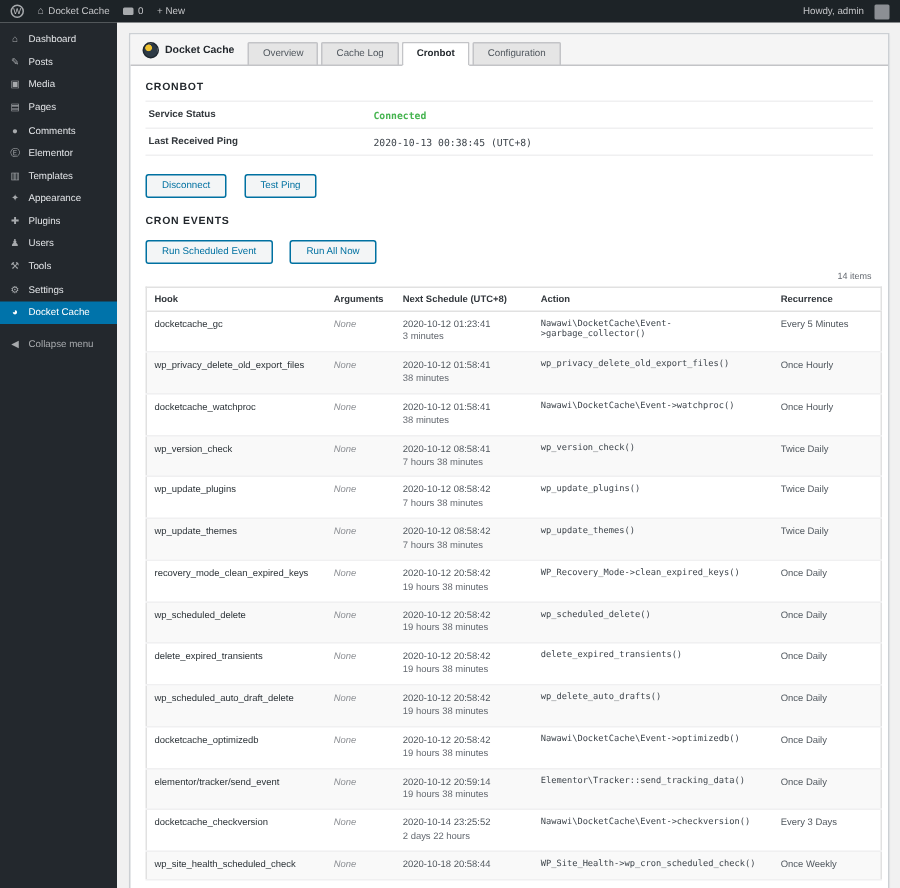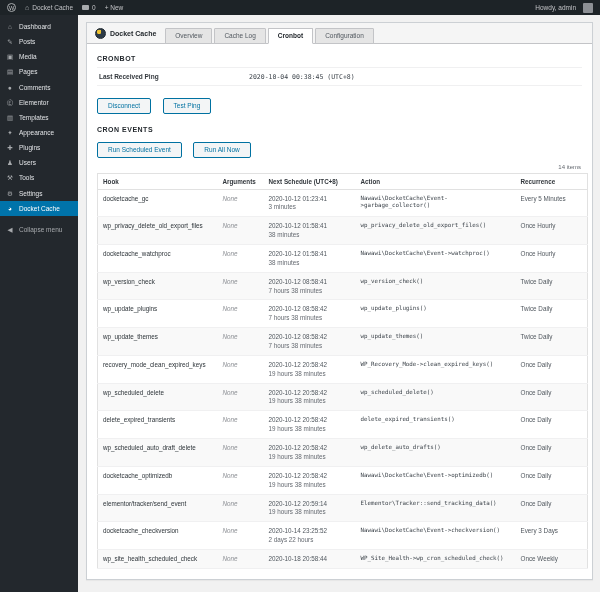--- a/index.html
+++ b/index.html
@@ -181,22 +181,26 @@
       <div class="tab">Cache Log</div>
       <div class="tab active">Cronbot</div>
       <div class="tab">Configuration</div>
     </div>
 
     <div class="card-body">
 
       <div class="sec-h">CRONBOT</div>
       <div class="kv">
         <div class="kv-row">
+          <span class="kv-label">Service Status</span>
+          <span class="kv-value green">Connected</span>
+        </div>
+        <div class="kv-row">
           <span class="kv-label">Last Received Ping</span>
-          <span class="kv-value">2020-10-04 00:38:45 (UTC+8)</span>
+          <span class="kv-value">2020-10-13 00:38:45 (UTC+8)</span>
         </div>
       </div>
       <div class="btn-row">
         <span class="btn">Disconnect</span>
         <span class="btn">Test Ping</span>
       </div>
 
       <div class="sec-h">CRON EVENTS</div>
       <div class="btn-row" style="margin-bottom:6px;">
         <span class="btn">Run Scheduled Event</span>

